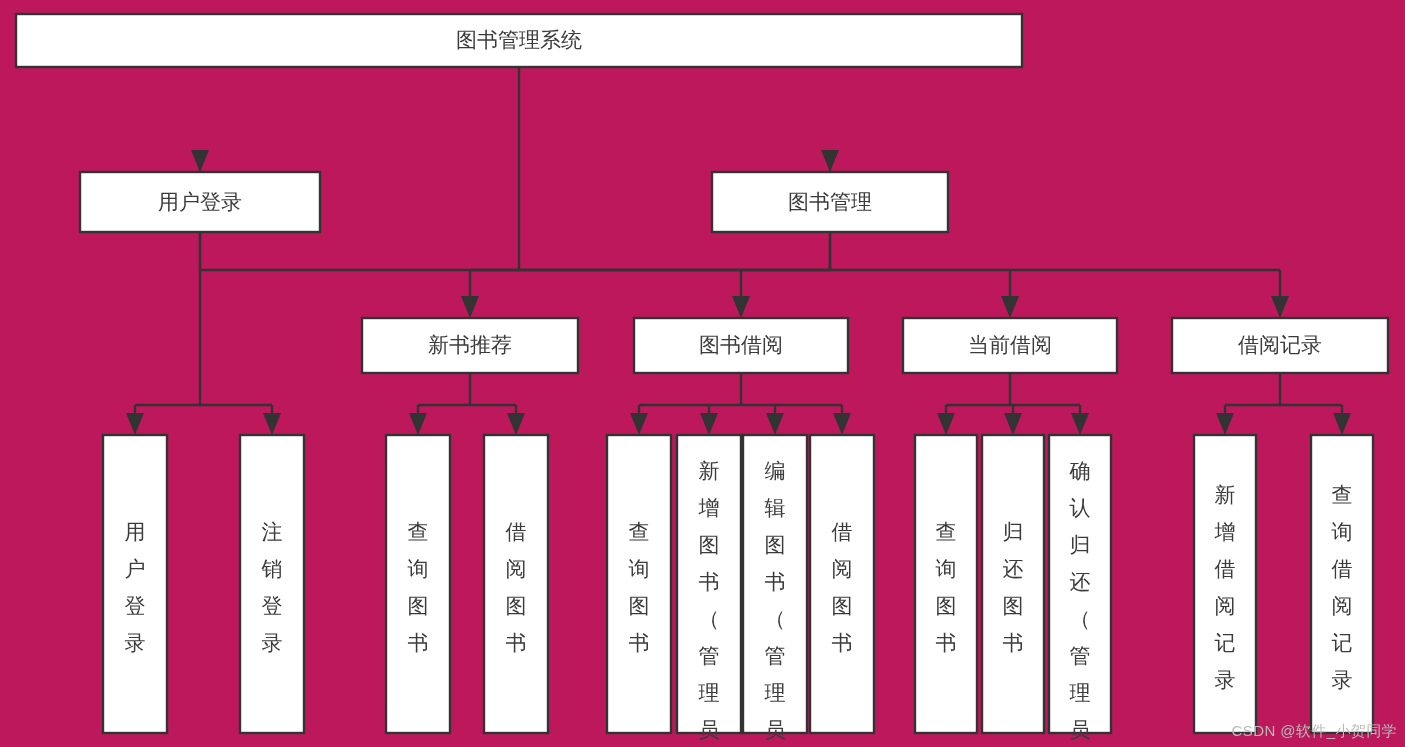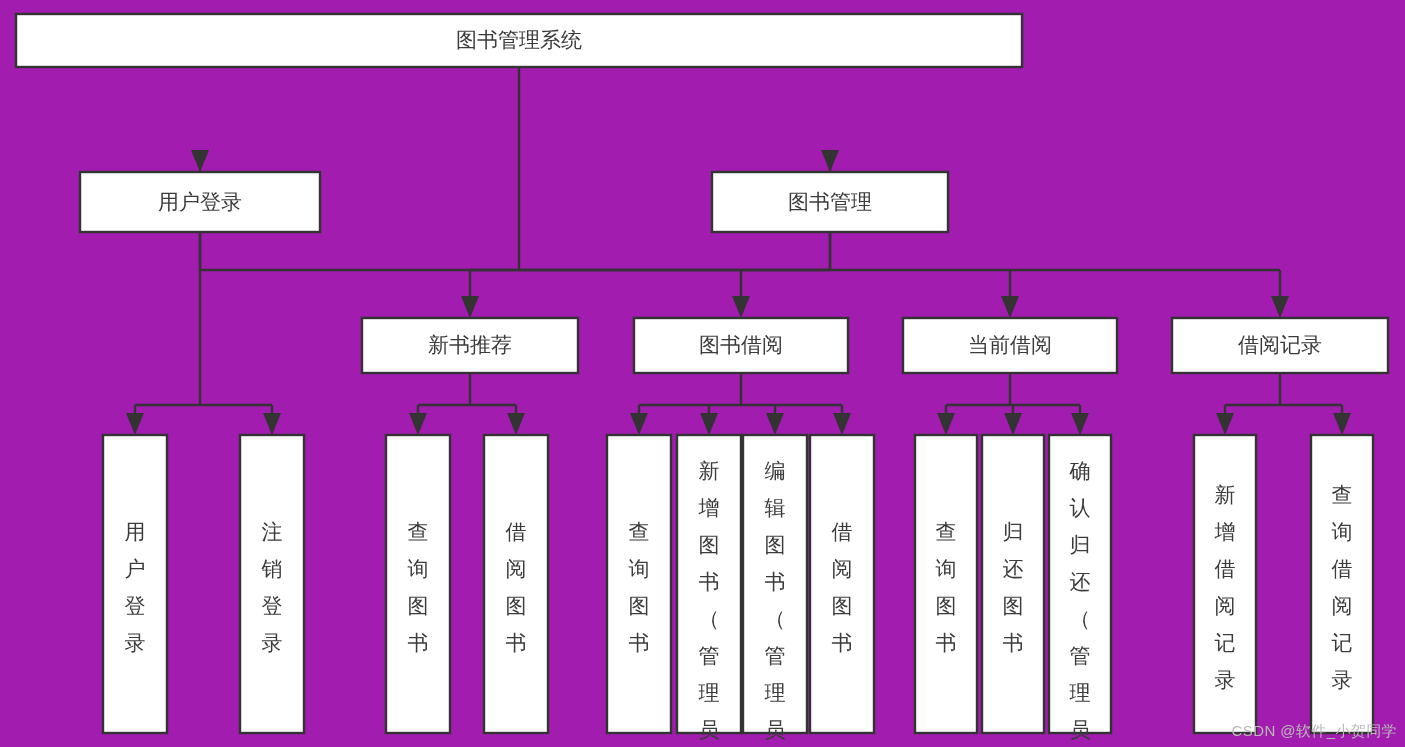--- a/index.html
+++ b/index.html
@@ -10,21 +10,21 @@
   body {
     width: 1405px;
     height: 747px;
     font-family: "Liberation Sans", "DejaVu Sans", sans-serif;
     overflow: hidden;
   }
   #diagram-root {
     position: relative;
     width: 1405px;
     height: 747px;
-    background: #a21caf;
+    background: #be185d;
   }
   svg#flow-svg {
     position: absolute;
     top: 0;
     left: 0;
     width: 1405px;
     height: 747px;
     display: block;
   }
   .node-box {

